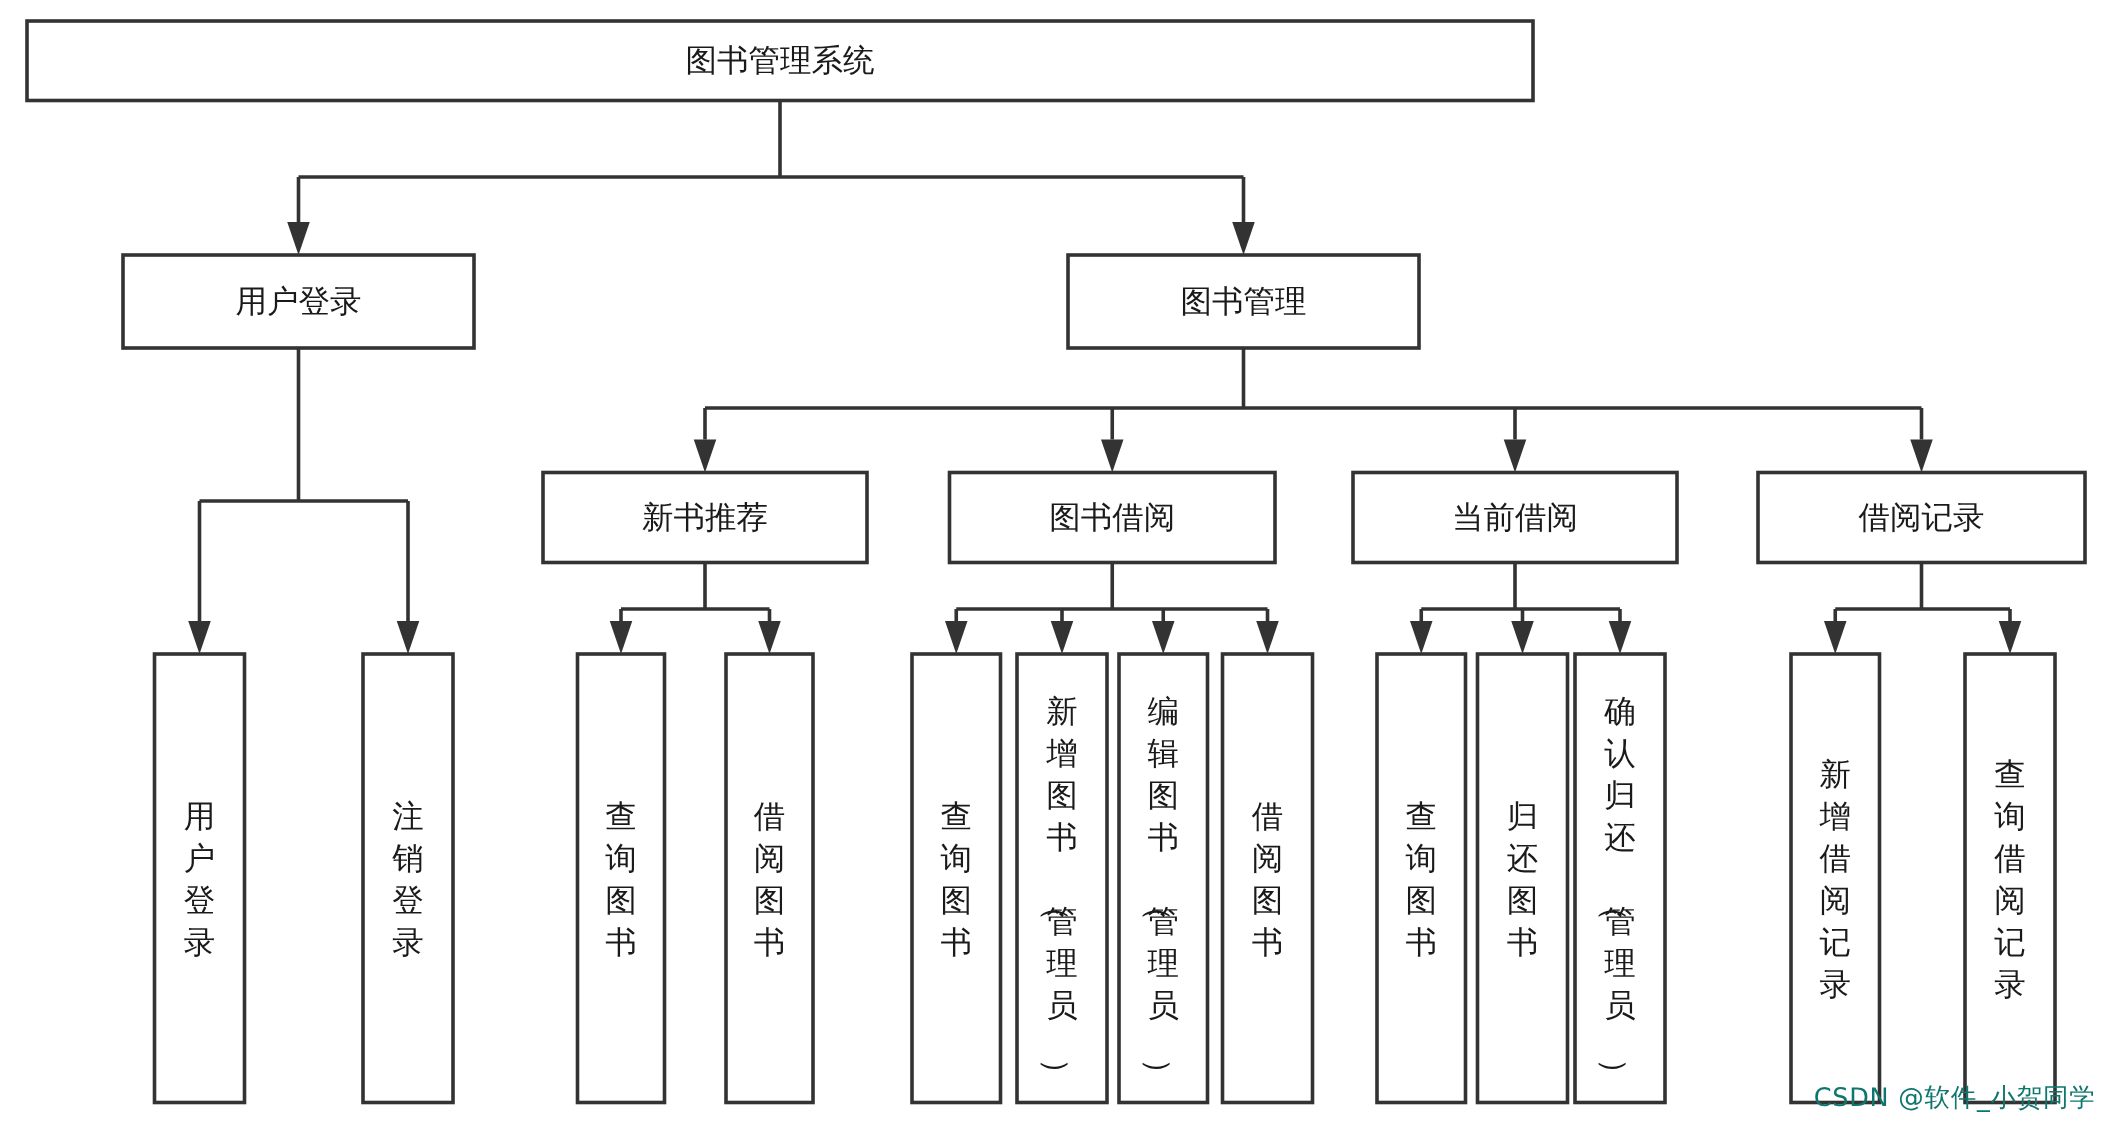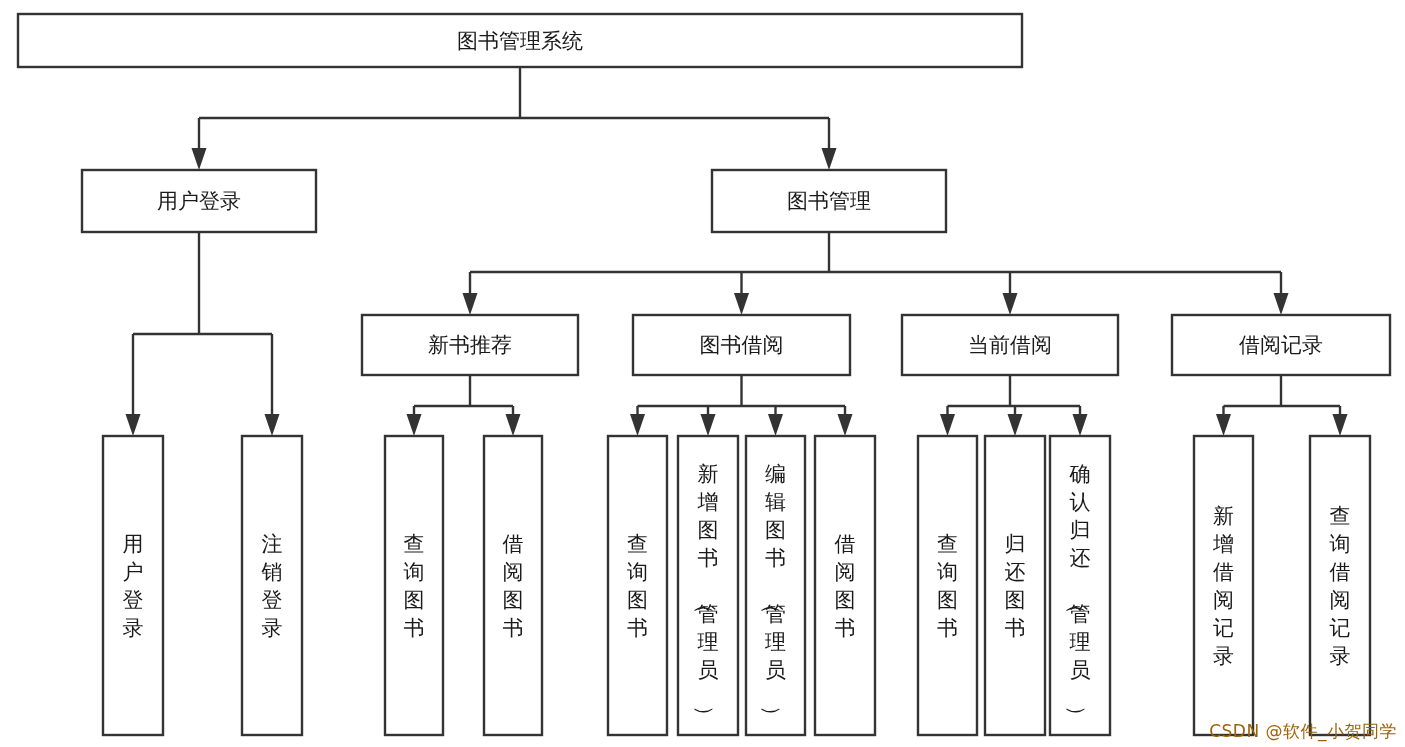--- a/index.html
+++ b/index.html
@@ -53,21 +53,21 @@
     stroke-linecap: butt;
   }
   .arrow-head {
     fill: #333333;
     stroke: none;
   }
   .watermark {
     position: absolute;
     right: 8px;
     bottom: 4px;
-    color: #a16207;
+    color: #0f766e;
     font-size: 17px;
     font-family: "DejaVu Sans", "Liberation Sans", sans-serif;
     white-space: nowrap;
     letter-spacing: 0.5px;
     user-select: none;
   }
 </style>
 </head>
 <body>
 

